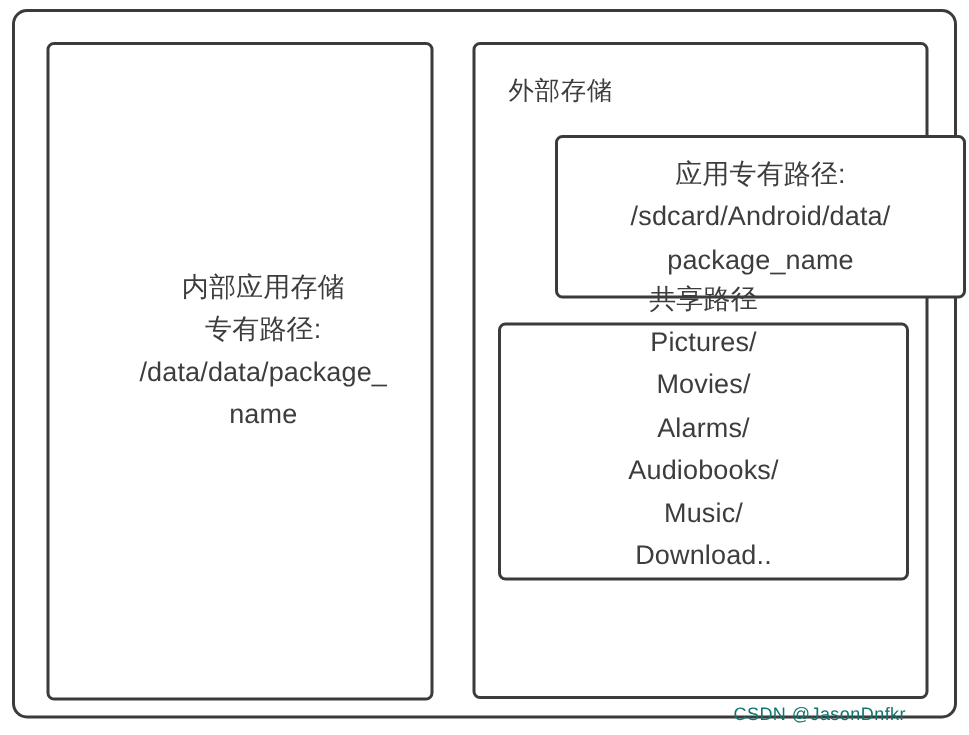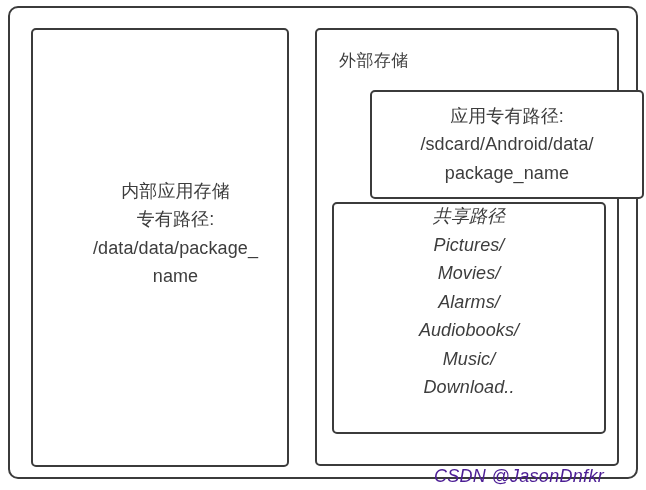--- a/index.html
+++ b/index.html
@@ -78,27 +78,26 @@
     height: 109px;
     display: flex;
     align-items: center;
     justify-content: center;
     margin-left: 38px;
   }
 
   
   #shared-path-box {
     left: 15px;
-    top: 172px;
+    top: 185px;
     width: 274px;
-    height: 232px;
+    height: 172px;
     display: flex;
     align-items: center;
     justify-content: center;
-    font-style: italic;
   }
 
   
   .text-block {
     text-align: center;
     color: #3d3d3d;
     font-size: 18px;
     line-height: 28.5px;
     letter-spacing: 0.1px;
     padding: 0 4px;
@@ -120,27 +119,26 @@
     position: relative;
     top: -16px;
     width: 100%;
   }
 
   
   #watermark {
     position: absolute;
     right: 42px;
     bottom: 6px;
-    font-size: 18px;
+    font-size: 12px;
     line-height: 16px;
-    color: #4c1d95;
+    color: #0f766e;
     letter-spacing: 0.3px;
     white-space: nowrap;
     user-select: none;
-    font-style: italic;
   }
 </style>
 </head>
 <body>
 
 <div id="canvas">
 
   <div class="box" id="outer-frame"></div>
 
   <div class="box" id="internal-storage-box">

